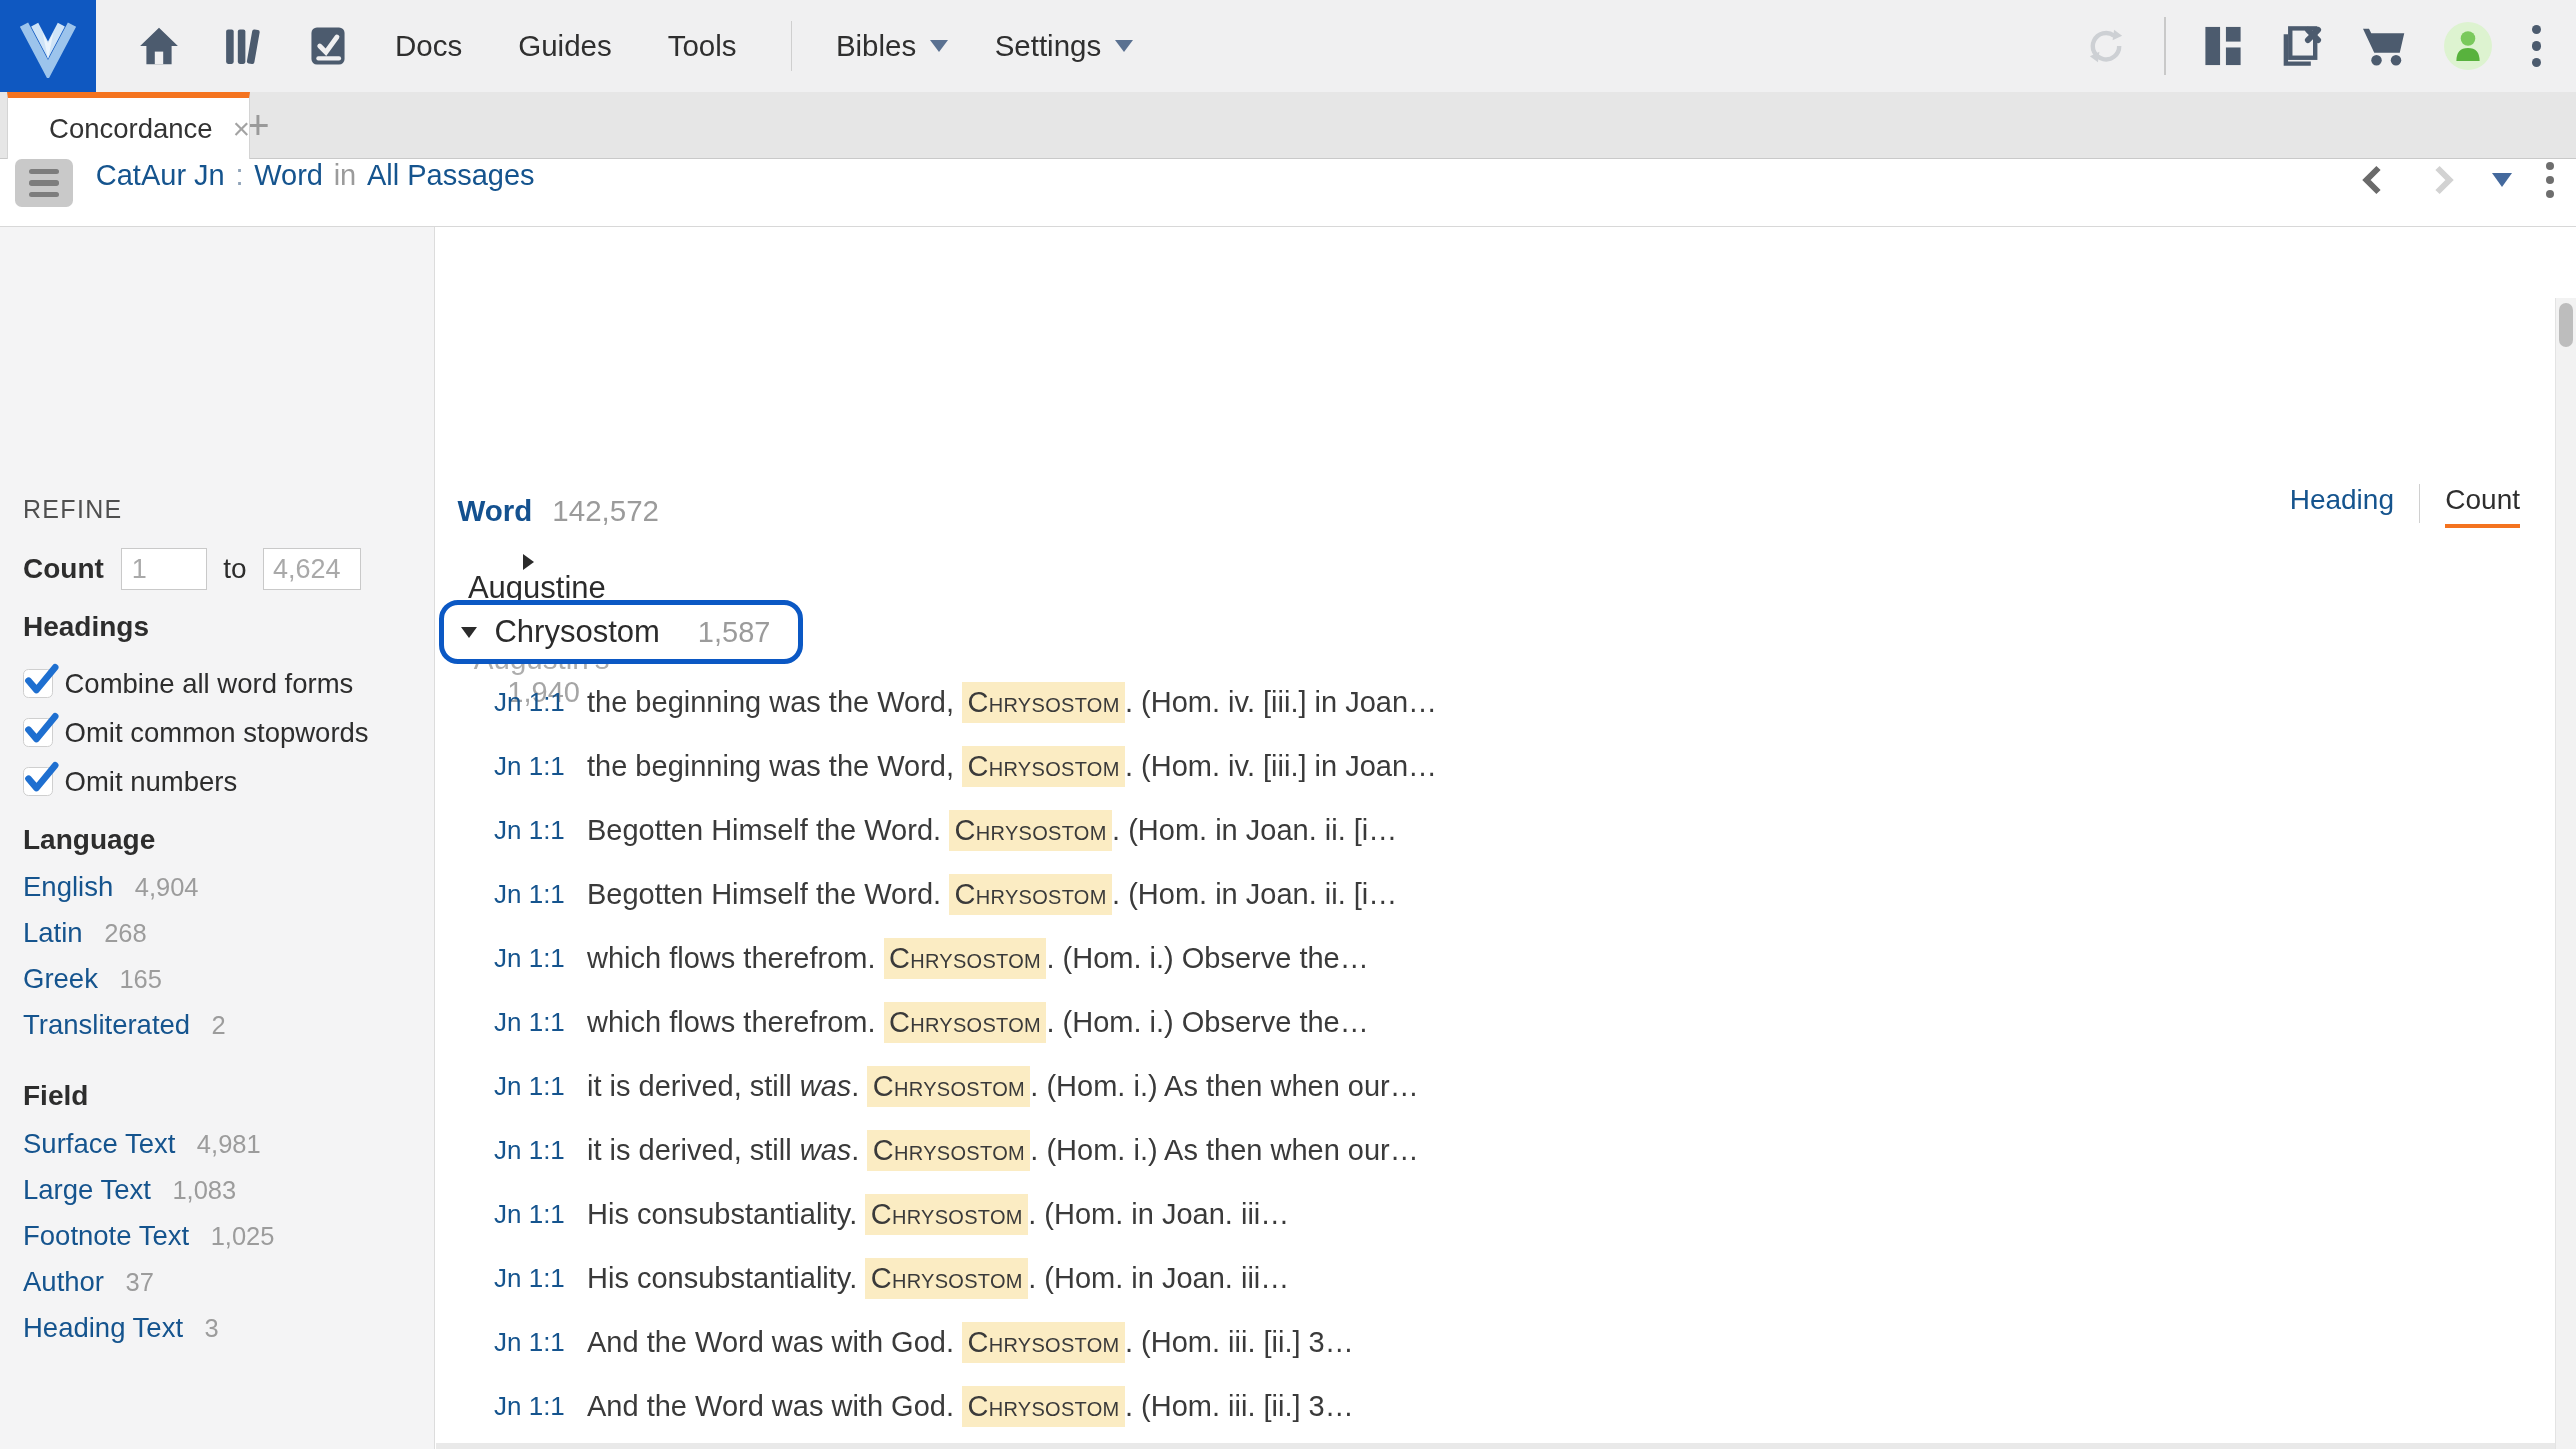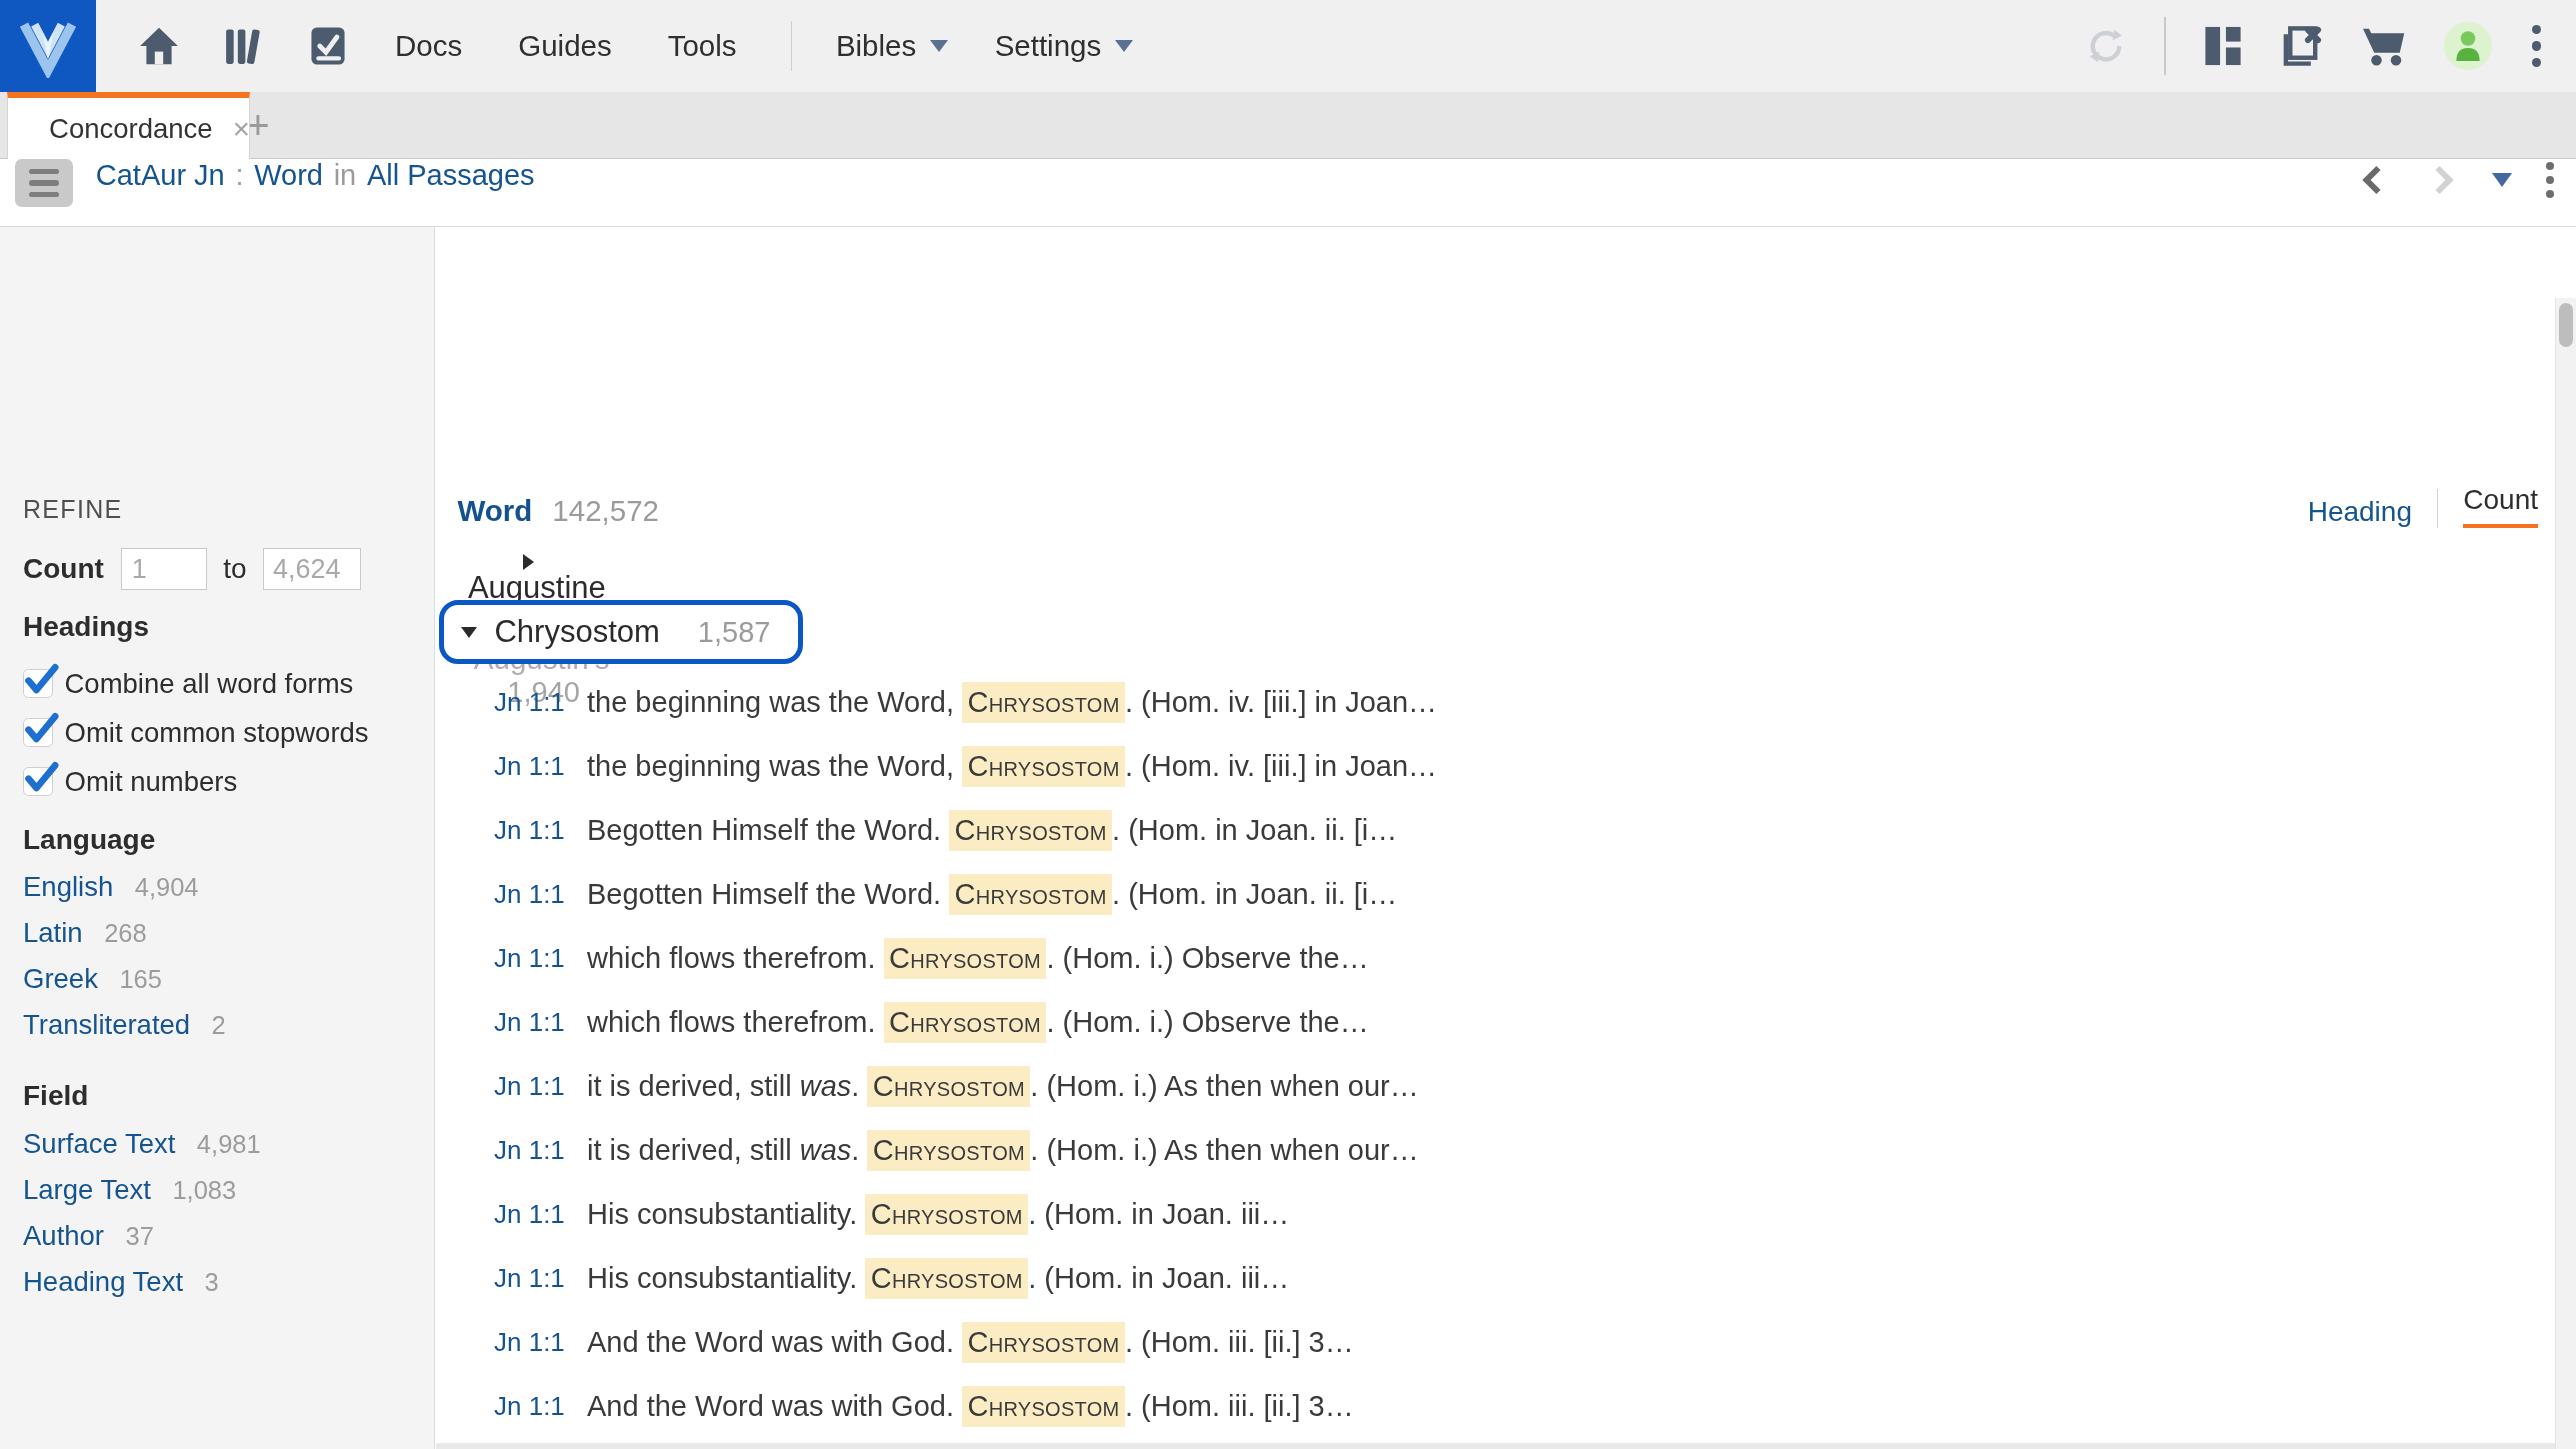--- a/index.html
+++ b/index.html
@@ -107,22 +107,22 @@
   .facet-link { font-size:27.5px; color:#15548e; cursor:pointer; white-space:nowrap; }
   .facet-count { font-size:25.5px; color:#9c9c9c; }
 
   
   .main { position:absolute; top:227px; left:436px; right:0; bottom:0;
           background:#fff; overflow:hidden; }
   .res-header { position:absolute; top:258px; left:21.5px; display:flex;
                 align-items:baseline; gap:20px; }
   .res-word { font-size:29.5px; font-weight:600; color:#14518f; cursor:pointer; }
   .res-count { font-size:29.5px; color:#9b9b9b;margin-top:9px; }
-  .view-toggle { position:absolute; top:257px; right:38px; display:flex;
-                 align-items:flex-end; gap:25px; font-size:28px; }
+  .view-toggle { position:absolute; top:257px; right:56px; display:flex;
+                 align-items:flex-start; gap:25px; font-size:28px; }
   .vt-heading { color:#15548e; cursor:pointer; }
   .vt-div { width:1.3px; height:39px; background:#d0d0d0; }
   .vt-count { color:#2e2e2e; padding-bottom:8px; border-bottom:4.7px solid #f4731f;
               cursor:pointer; }
   .group-row { position:absolute; display:flex; align-items:center; cursor:pointer; }
   .group-augustine { top:327px; left:9.4px; height:42px;flex-direction:column; }
   .tri-right { width:0; height:0; border-top:8px solid transparent;
                border-bottom:8px solid transparent; border-left:11.4px solid #2b2b2b; }
   .tri-down { width:0; height:0; border-left:8px solid transparent;
               border-right:8px solid transparent; border-top:11.4px solid #2b2b2b; }
@@ -354,20 +354,24 @@
   <div class="facet-row">
     <span class="facet-link">Surface Text</span>
     <span class="facet-count">4,981</span>
   </div>
 
   <div class="facet-row">
     <span class="facet-link">Large Text</span>
     <span class="facet-count">1,083</span>
   </div>
 
+  <div class="facet-row">
+    <span class="facet-link">Footnote Text</span>
+    <span class="facet-count">1,025</span>
+  </div>
 
   <div class="facet-row">
     <span class="facet-link">Author</span>
     <span class="facet-count">37</span>
   </div>
 
   <div class="facet-row">
     <span class="facet-link">Heading Text</span>
     <span class="facet-count">3</span>
   </div>

